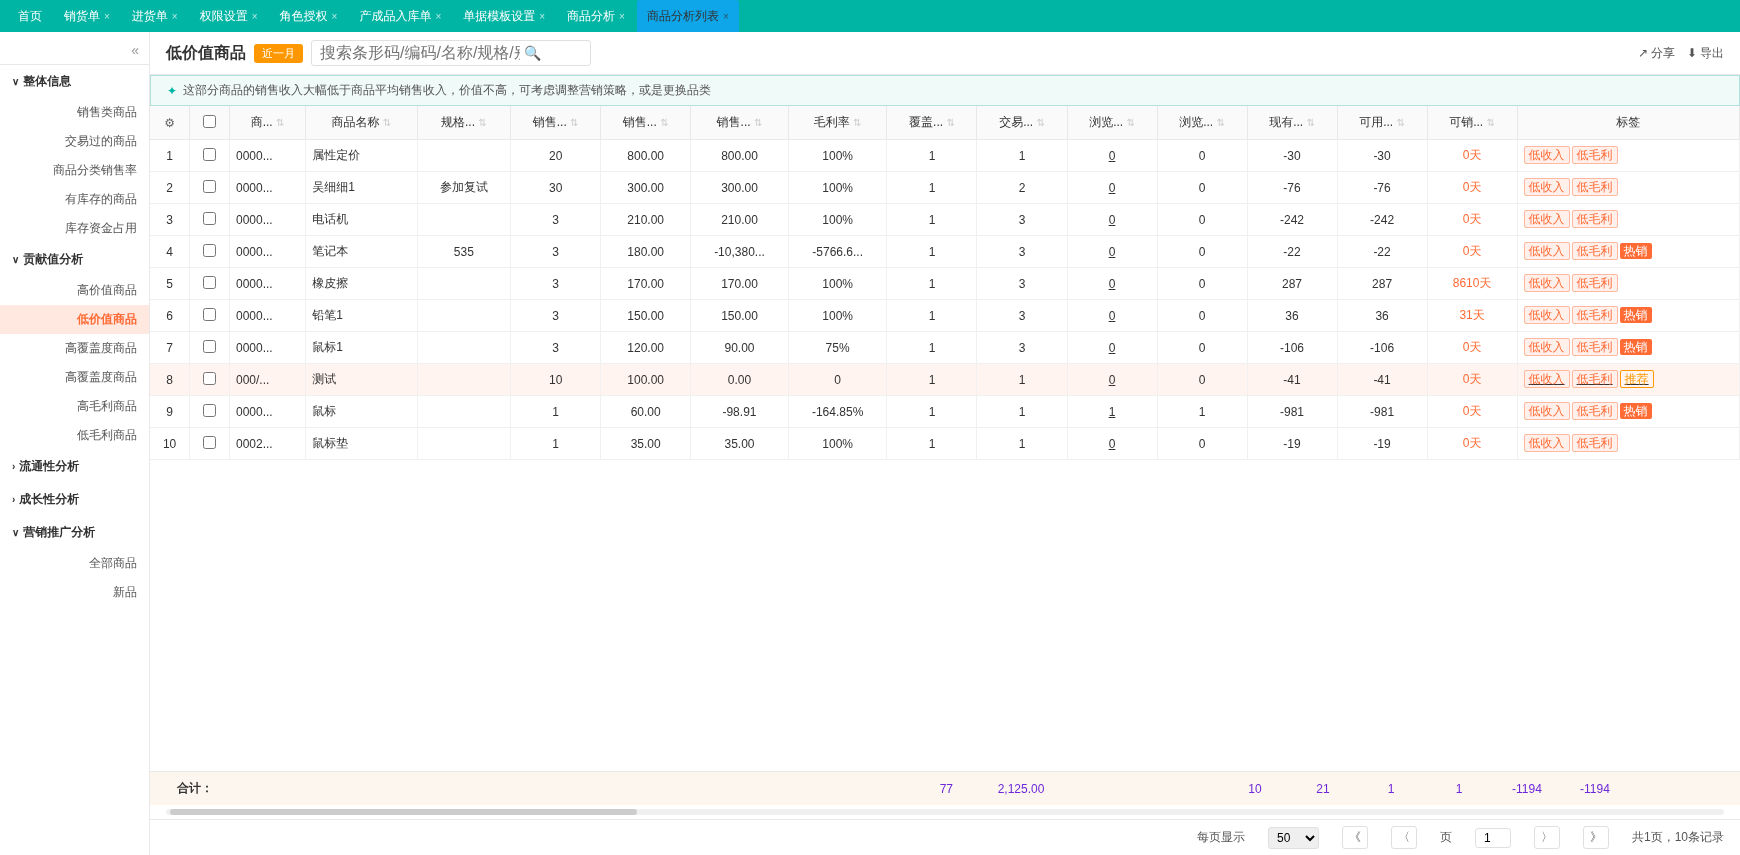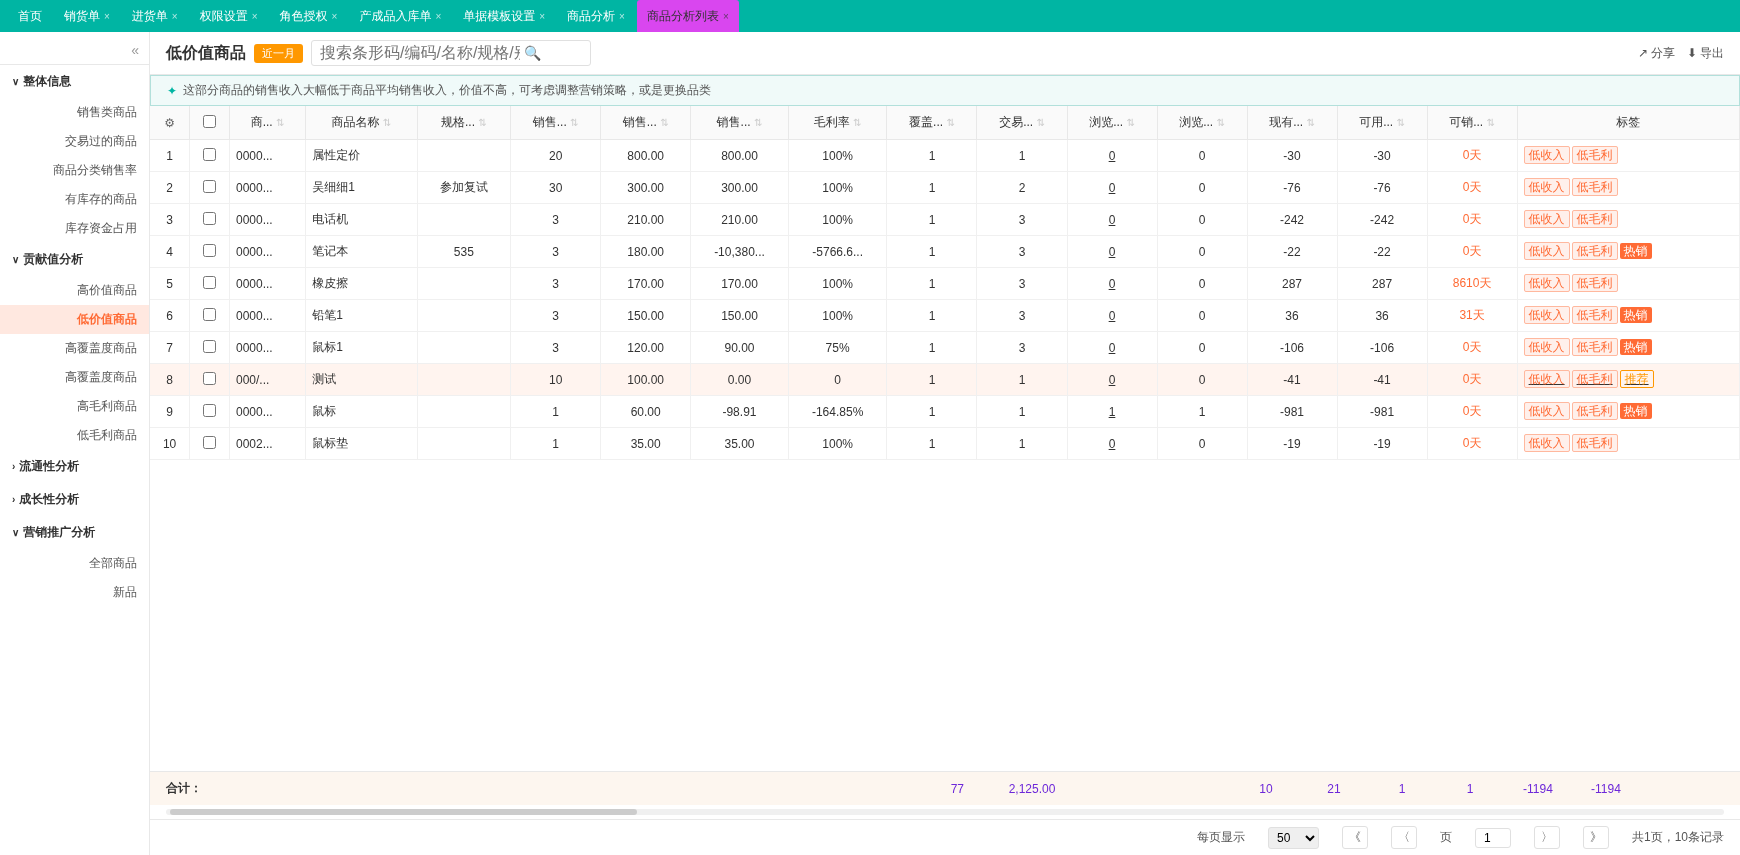--- a/index.html
+++ b/index.html
@@ -19,21 +19,21 @@
       padding: 12px 10px;
       cursor: pointer;
       border-radius: 3px 3px 0 0;
       white-space: nowrap;
       display: flex;
       align-items: center;
       gap: 4px;
       height: 100%;
       font-size: 12px;
     }
-    .nav-item.active { background: #d946ef; color: #333; }
+    .nav-item.active { background: #0ea5e9; color: #333; }
     .nav-item .close-x { font-size: 10px; color: inherit; opacity: 0.7; }
 
     
     .main-layout {
       display: flex;
       height: calc(100vh - 32px);
     }
 
     
     .sidebar {
@@ -188,21 +188,21 @@
     .tag-low-margin { color: #ff6b35; background: #fff0eb; border: 1px solid #ffb89e; border-radius: 2px; padding: 1px 4px; margin-right: 2px; }
     .tag-hot { color: #fff; background: #ff6b35; border-radius: 2px; padding: 1px 4px; margin-right: 2px; }
     .tag-recommend { color: #ff9800; border: 1px solid #ff9800; border-radius: 2px; padding: 1px 4px; margin-right: 2px; }
 
     .days-text { color: #ff6b35; }
 
     
     .table-footer {
       background: #fdf6ef;
       border-top: 1px solid #e8e8e8;
-      padding: 8px 16px;
+      padding: 8px 27px;
       display: flex;
       align-items: center;
       gap: 8px;
     }
     .footer-label { font-weight: bold; color: #333; margin-right: 8px; }
     .footer-cell { min-width: 80px; text-align: center; color: #6d28d9; }
 
     
     .pagination-bar {
       background: #fff;

